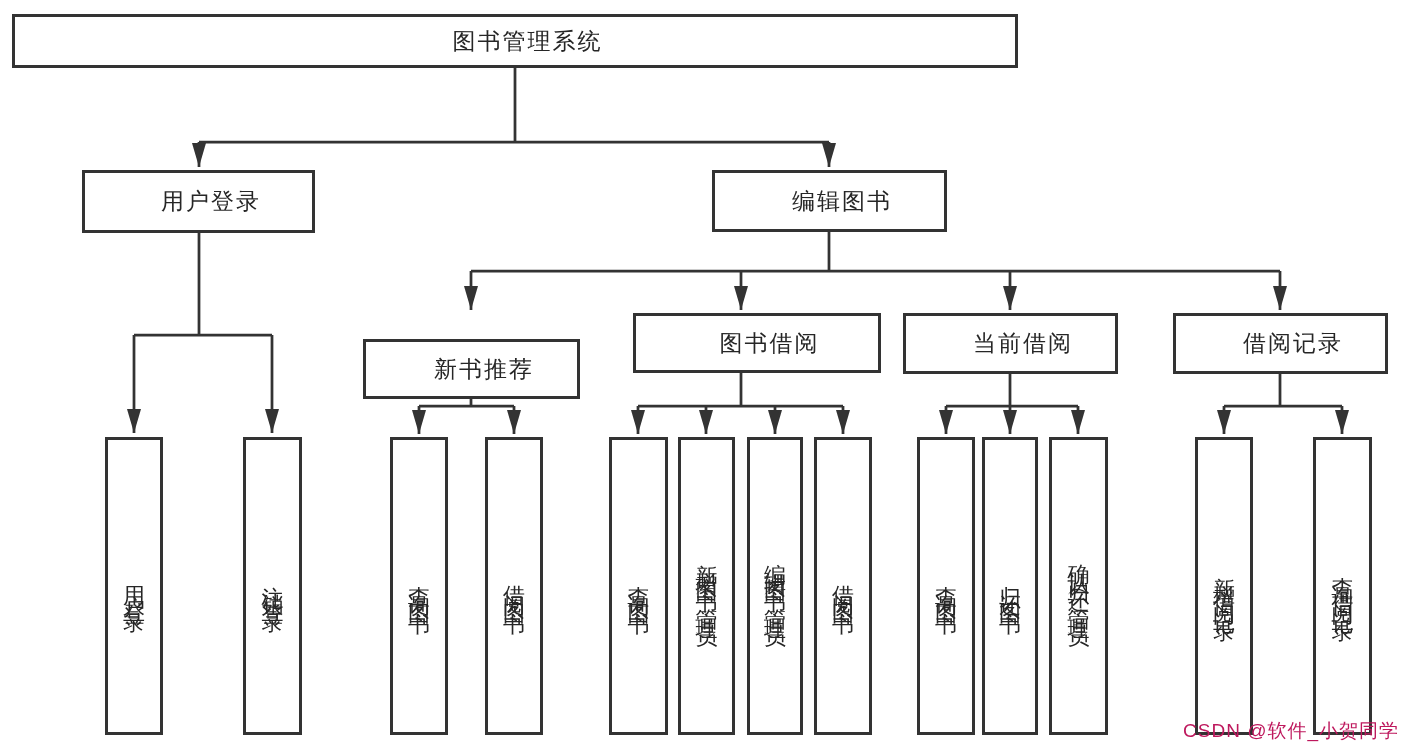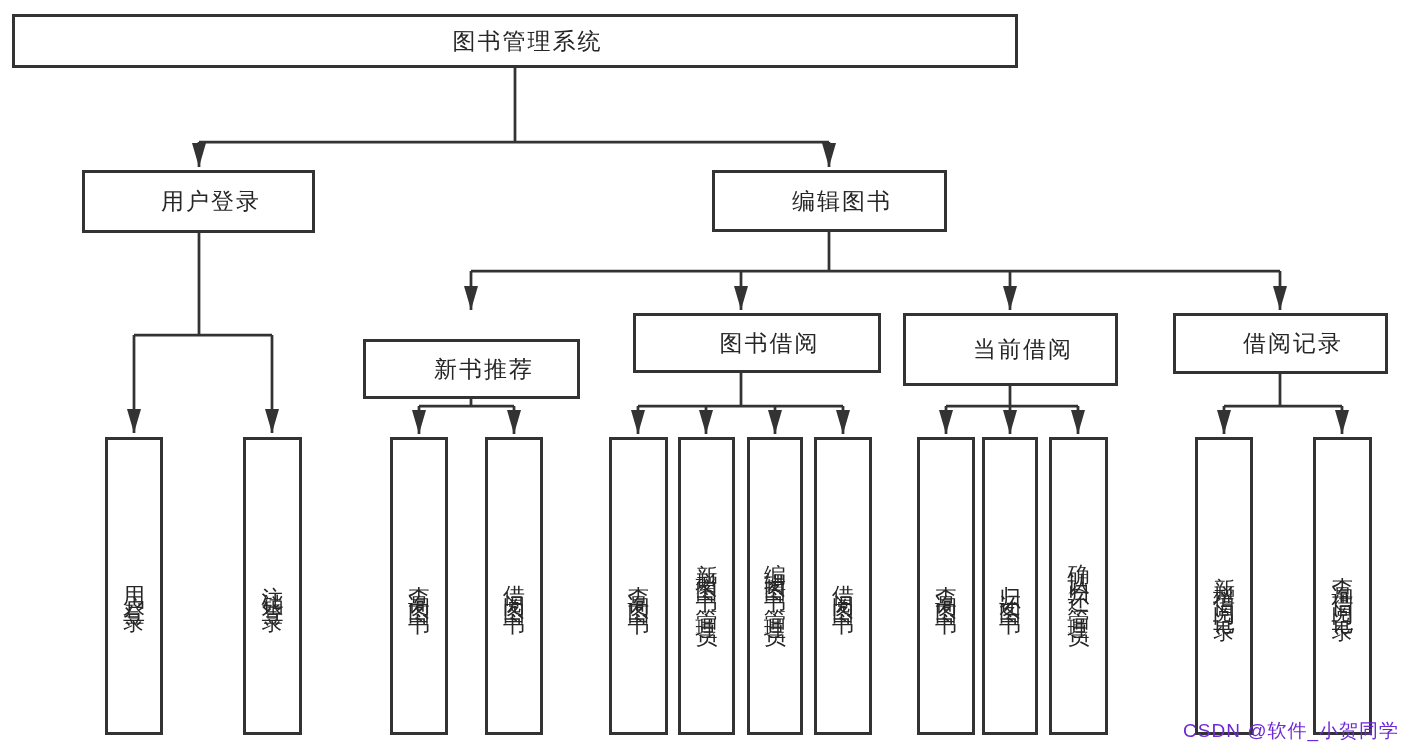--- a/index.html
+++ b/index.html
@@ -43,21 +43,21 @@
     letter-spacing: 9px;
     line-height: 1.1;
     padding: 6px 0;
   }
   .watermark {
     position: absolute;
     right: 6px;
     bottom: 3px;
     font-size: 19px;
     letter-spacing: 1px;
-    color: #6d28d9;
+    color: #be185d;
     z-index: 2;
     font-family: "Liberation Sans", sans-serif;
   }
 </style>
 </head>
 <body>
 
 <div class="canvas">
 
   <svg class="connectors" width="1405" height="747" viewBox="0 0 1405 747">
@@ -104,21 +104,21 @@
     </g>
   </svg>
 
   <div class="node" style="left:12px; top:14px; width:1006px; height:54px;">图书管理系统</div>
 
   <div class="node" style="left:82px; top:170px; width:233px; height:63px;">用户登录</div>
   <div class="node" style="left:712px; top:170px; width:235px; height:62px;">编辑图书</div>
 
   <div class="node" style="left:363px; top:313px; width:217px; height:60px;margin-top:26px;">新书推荐</div>
   <div class="node" style="left:633px; top:313px; width:248px; height:60px;">图书借阅</div>
-  <div class="node" style="left:903px; top:313px; width:215px; height:73px;font-family:Liberation Serif, serif;">当前借阅</div>
+  <div class="node" style="left:903px; top:313px; width:215px; height:61px;font-family:Liberation Serif, serif;">当前借阅</div>
   <div class="node" style="left:1173px; top:313px; width:215px; height:61px;">借阅记录</div>
 
   <div class="node vnode" style="left:105px; top:437px; width:58px; height:298px;">用户登录</div>
   <div class="node vnode" style="left:243px; top:437px; width:59px; height:298px;">注销登录</div>
 
   <div class="node vnode" style="left:390px; top:437px; width:58px; height:298px;">查询图书</div>
   <div class="node vnode" style="left:485px; top:437px; width:58px; height:298px;">借阅图书</div>
 
   <div class="node vnode" style="left:609px; top:437px; width:59px; height:298px;">查询图书</div>
   <div class="node vnode" style="left:678px; top:437px; width:57px; height:298px;">新增图书（管理员）</div>

